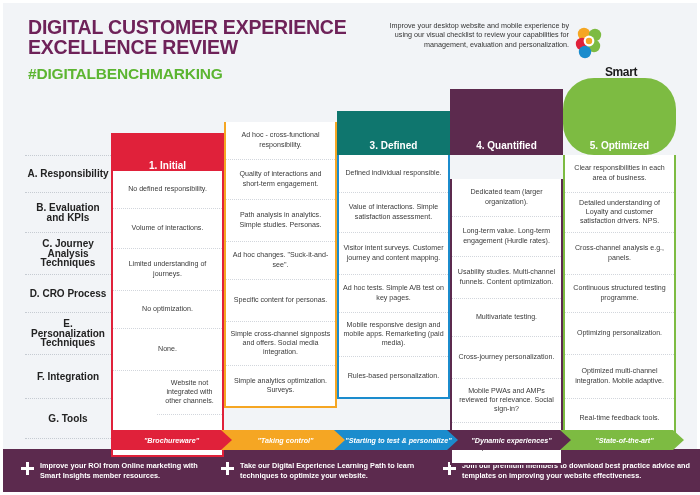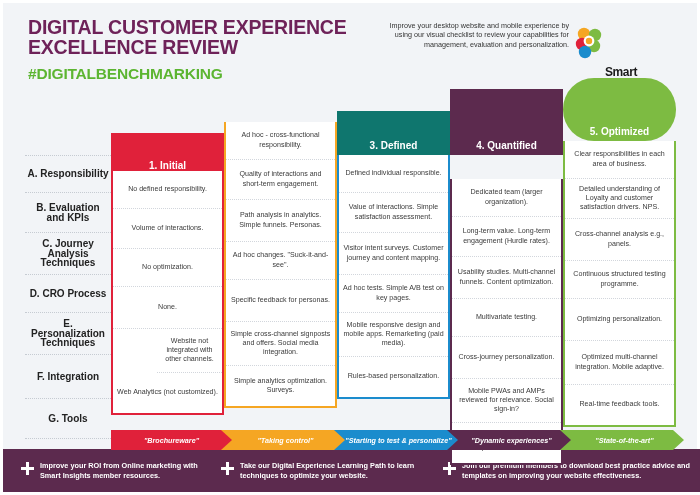--- a/index.html
+++ b/index.html
@@ -124,34 +124,35 @@
         <div class="rowlabel" style="height: 38px;">D. CRO Process</div>
         <div class="rowlabel" style="height: 42px;">E. Personalization Techniques</div>
         <div class="rowlabel" style="height: 44px;">F. Integration</div>
         <div class="rowlabel" style="height: 40px;">G. Tools</div>
       </div>
   <div class="col" style="left: 108px; top: 130px; width: 113px; z-index: 10;">
         <div class="col-head" style="background: rgb(224, 33, 58); height: 38px; align-items: flex-end; ">1. Initial</div>
         <div class="col-body" style="border-color: rgb(224, 33, 58);">
           <div class="cell" style="height: 38px;">No defined responsibility.</div>
           <div class="cell" style="height: 40px;">Volume of interactions.</div>
+          <div class="cell" style="height: 42px;">Limited understanding of journeys.</div>
           <div class="cell" style="height: 38px;">No optimization.</div>
           <div class="cell" style="height: 42px;">None.</div>
           <div class="cell" style="height: 44px; margin-left: 44px;">Website not integrated with other channels.</div>
           <div class="cell" style="height: 40px;">Web Analytics (not customized).</div>
         </div>
       </div>
       <div class="banner first" style="left: 108px; top: 427px; width: 121px; background: rgb(224, 33, 58); z-index: 30;">"Brochureware"</div>
       <div class="col" style="left: 221px; top: 119px; width: 113px; z-index: 11;">
         <div class="col-body" style="border-color: rgb(245, 166, 35);">
           <div class="cell" style="height: 38px;">Ad hoc - cross-functional responsibility.</div>
           <div class="cell" style="height: 40px;">Quality of interactions and short-term engagement.</div>
-          <div class="cell" style="height: 42px;">Path analysis in analytics. Simple funnels. Personas.</div>
+          <div class="cell" style="height: 42px;">Path analysis in analytics. Simple studies. Personas.</div>
           <div class="cell" style="height: 38px;">Ad hoc changes. "Suck-it-and-see".</div>
-          <div class="cell" style="height: 42px;">Specific feedback for personas.</div>
+          <div class="cell" style="height: 42px;">Specific content for personas.</div>
           <div class="cell" style="height: 44px;">Simple cross-channel signposts and offers. Social media integration.</div>
           <div class="cell" style="height: 40px;">Simple analytics optimization. Surveys.</div>
         </div>
       </div>
       <div class="banner" style="left: 215px; top: 427px; width: 127px; background: rgb(245, 166, 35); z-index: 29;">"Taking control"</div>
       <div class="col" style="left: 334px; top: 108px; width: 113px; z-index: 12;">
         <div class="col-head" style="background: #0f766e; height: 44px; align-items: flex-end; padding-bottom: 4px;">3. Defined</div>
         <div class="col-body" style="border-color: rgb(27, 140, 205);">
           <div class="cell" style="height: 38px;">Defined individual responsible.</div>
           <div class="cell" style="height: 40px;">Value of interactions. Simple satisfaction assessment.</div>
@@ -169,21 +170,21 @@
           <div class="cell" style="height: 40px;">Long-term value. Long-term engagement (Hurdle rates).</div>
           <div class="cell" style="height: 42px;">Usability studies. Multi-channel funnels. Content optimization.</div>
           <div class="cell" style="height: 38px;">Multivariate testing.</div>
           <div class="cell" style="height: 42px;">Cross-journey personalization.</div>
           <div class="cell" style="height: 44px;">Mobile PWAs and AMPs reviewed for relevance. Social sign-in?</div>
           <div class="cell" style="height: 40px;">Advanced AI/Machine. Learning personalization.</div>
         </div>
       </div>
       <div class="banner" style="left: 441px; top: 427px; width: 127px; background: rgb(92, 42, 78); z-index: 27;">"Dynamic experiences"</div>
       <div class="col" style="left: 560px; top: 75px; width: 113px; z-index: 14;">
-        <div class="col-head" style="background: rgb(125, 187, 66); height: 63px; align-items: flex-end; padding-bottom: 4px; border-radius: 31px;">5. Optimized</div>
+        <div class="col-head" style="background: rgb(125, 187, 66); height: 77px; align-items: flex-end; padding-bottom: 4px; border-radius: 31px;">5. Optimized</div>
         <div class="col-body" style="border-color: rgb(125, 187, 66);">
           <div class="cell" style="height: 38px;">Clear responsibilities in each area of business.</div>
           <div class="cell" style="height: 40px;">Detailed understanding of Loyalty and customer satisfaction drivers. NPS.</div>
           <div class="cell" style="height: 42px;">Cross-channel analysis e.g., panels.</div>
           <div class="cell" style="height: 38px;">Continuous structured testing programme.</div>
           <div class="cell" style="height: 42px;">Optimizing personalization.</div>
           <div class="cell" style="height: 44px;">Optimized multi-channel integration. Mobile adaptive.</div>
           <div class="cell" style="height: 40px;">Real-time feedback tools.</div>
         </div>
       </div>

